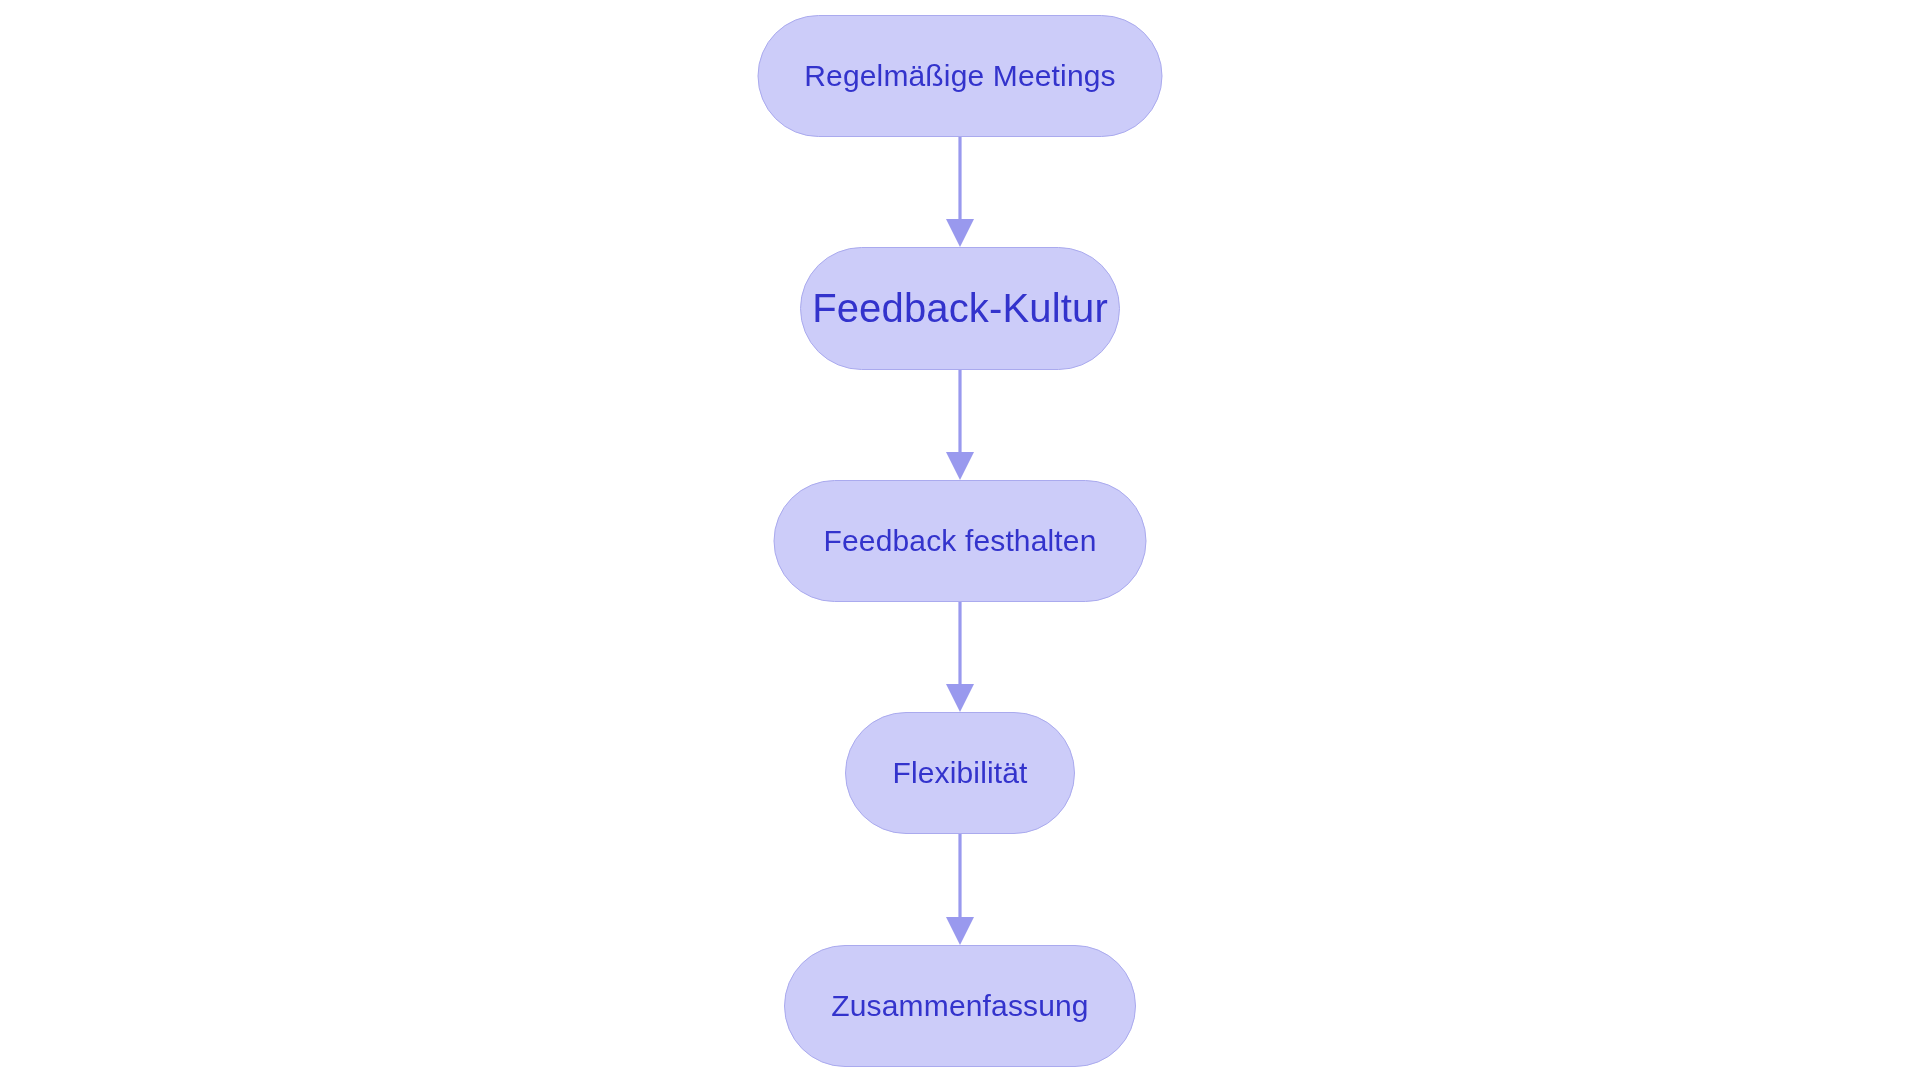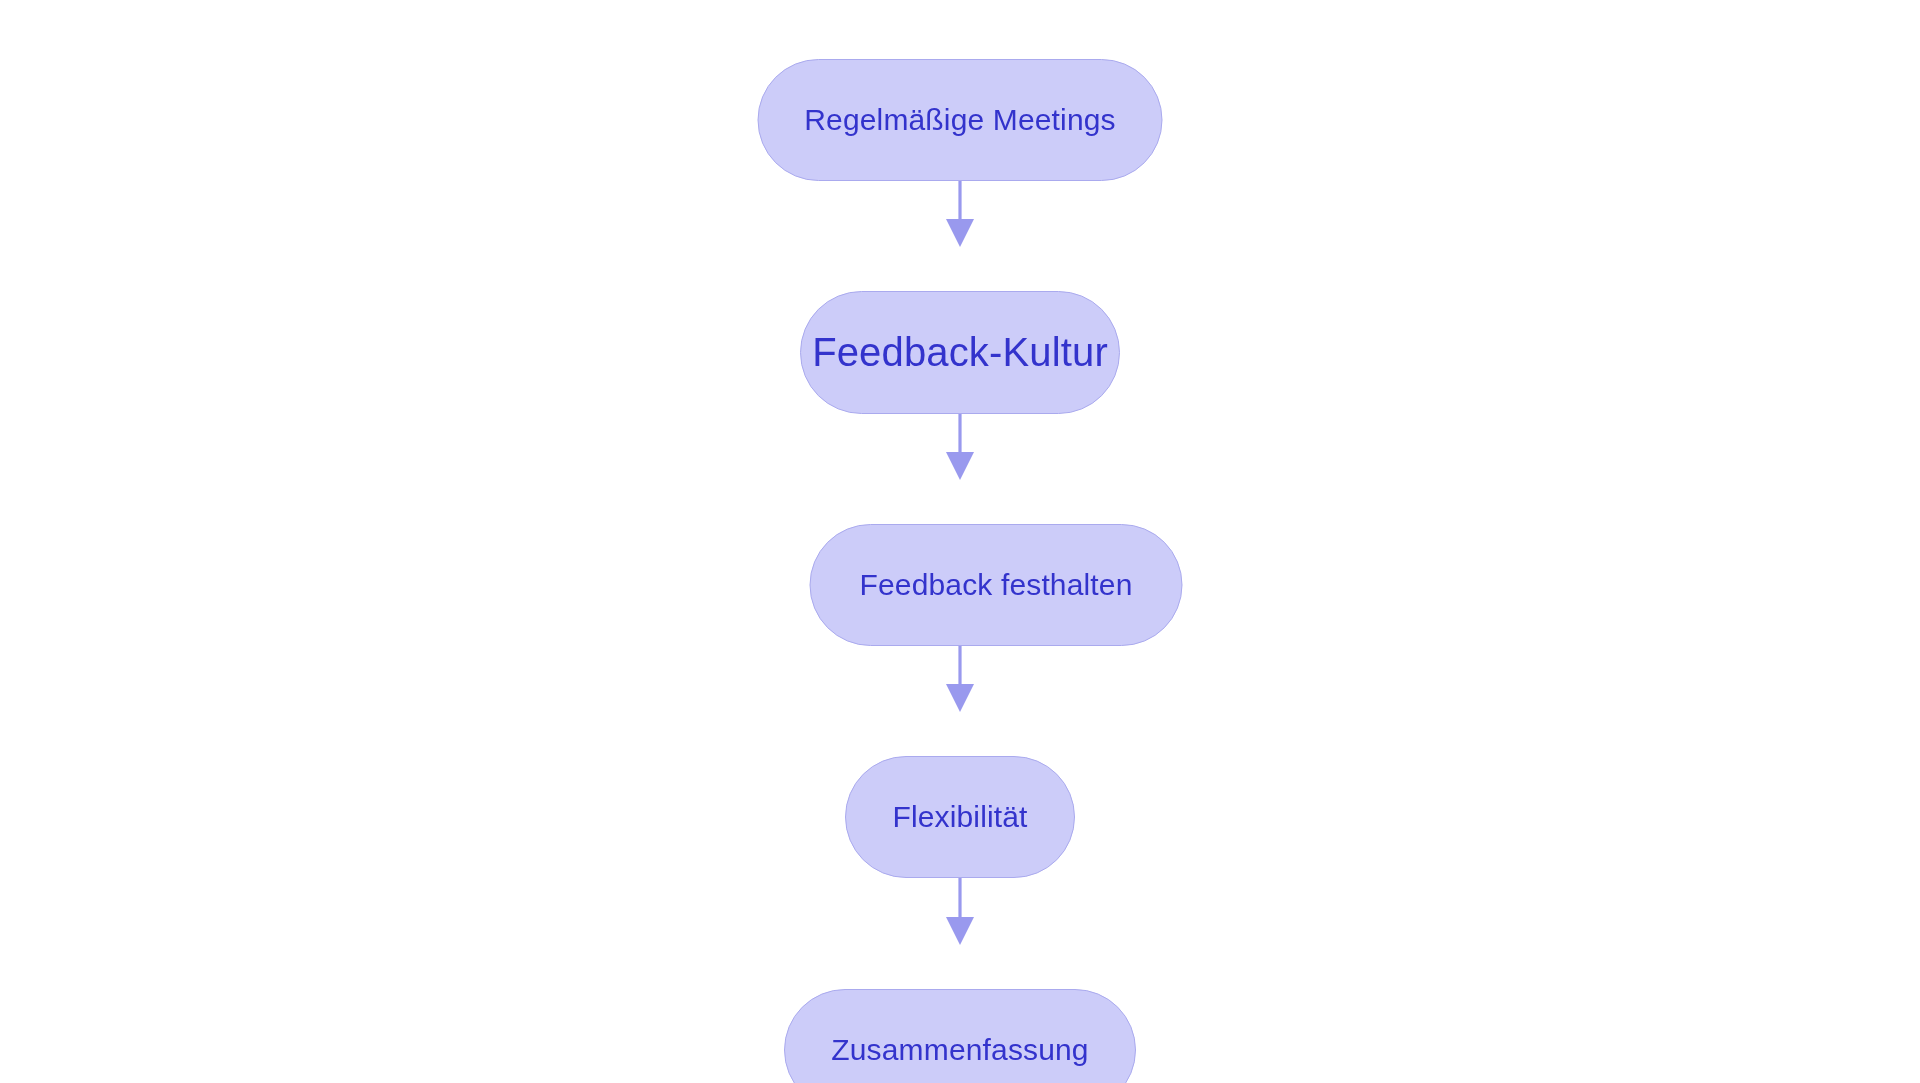--- a/index.html
+++ b/index.html
@@ -46,21 +46,20 @@
   .flow-node {
     position: absolute;
     box-sizing: border-box;
     display: flex;
     align-items: center;
     justify-content: center;
     background: #CCCCF9;
     border: 1.6px solid #AAAAEE;
     border-radius: 999px;
     transform: translateX(-50%);
-    margin-top: 44px;
   }
 
   .flow-node-label {
     color: #3333CC;
     font-family: "Liberation Sans", "DejaVu Sans", sans-serif;
     font-size: 30px;
     font-weight: 400;
     line-height: 1;
     letter-spacing: 0.15px;
     white-space: nowrap;
@@ -93,21 +92,21 @@
       </g>
   </svg>
 
   <div id="node-layer">
       <div class="flow-node" style="left: 960px; top: 15px; width: 405px; height: 122px; background: rgb(204, 204, 249); border-color: rgb(170, 170, 238);">
         <span class="flow-node-label" style="color: rgb(51, 51, 204); font-size: 30px;">Regelmäßige Meetings</span>
       </div>
       <div class="flow-node" style="left: 960px; top: 246.5px; width: 320px; height: 123px; background: rgb(204, 204, 249); border-color: rgb(170, 170, 238);">
         <span class="flow-node-label" style="color: rgb(51, 51, 204); font-size: 40px;">Feedback-Kultur</span>
       </div>
-      <div class="flow-node" style="left: 996px; top: 480px; width: 373px; height: 122px; background: rgb(204, 204, 249); border-color: rgb(170, 170, 238);">
+      <div class="flow-node" style="left: 960px; top: 480px; width: 373px; height: 122px; background: rgb(204, 204, 249); border-color: rgb(170, 170, 238);">
         <span class="flow-node-label" style="color: rgb(51, 51, 204); font-size: 30px;">Feedback festhalten</span>
       </div>
       <div class="flow-node" style="left: 960px; top: 712px; width: 230px; height: 122px; background: rgb(204, 204, 249); border-color: rgb(170, 170, 238);">
         <span class="flow-node-label" style="color: rgb(51, 51, 204); font-size: 30px;">Flexibilität</span>
       </div>
       <div class="flow-node" style="left: 960px; top: 945px; width: 352px; height: 122px; background: rgb(204, 204, 249); border-color: rgb(170, 170, 238);">
         <span class="flow-node-label" style="color: rgb(51, 51, 204); font-size: 30px;">Zusammenfassung</span>
       </div>
     </div>
 

